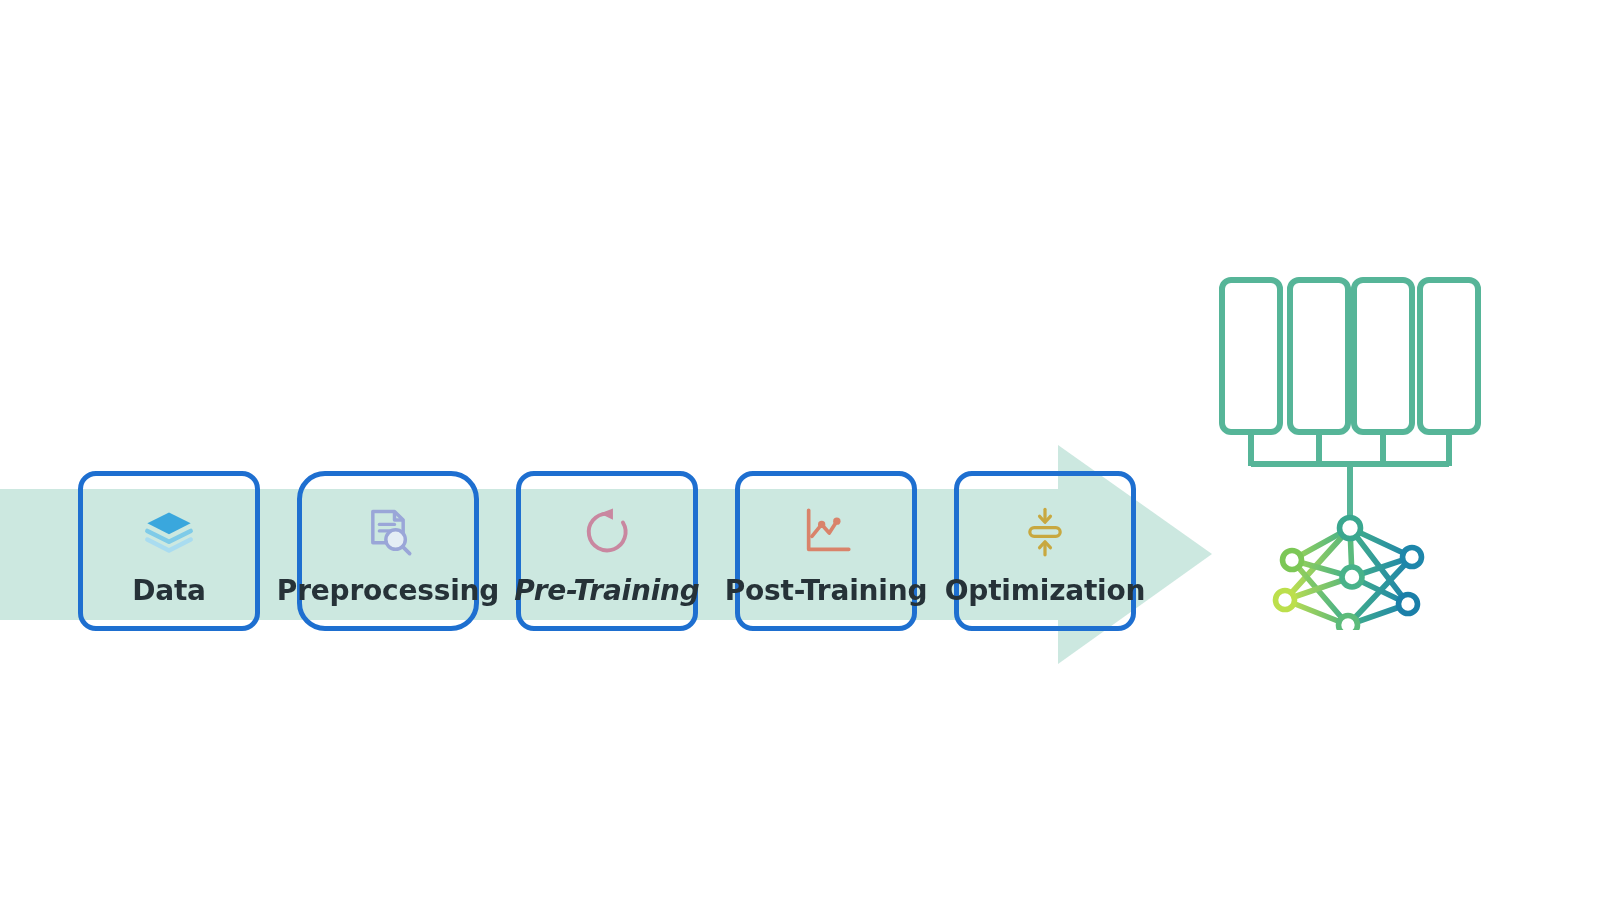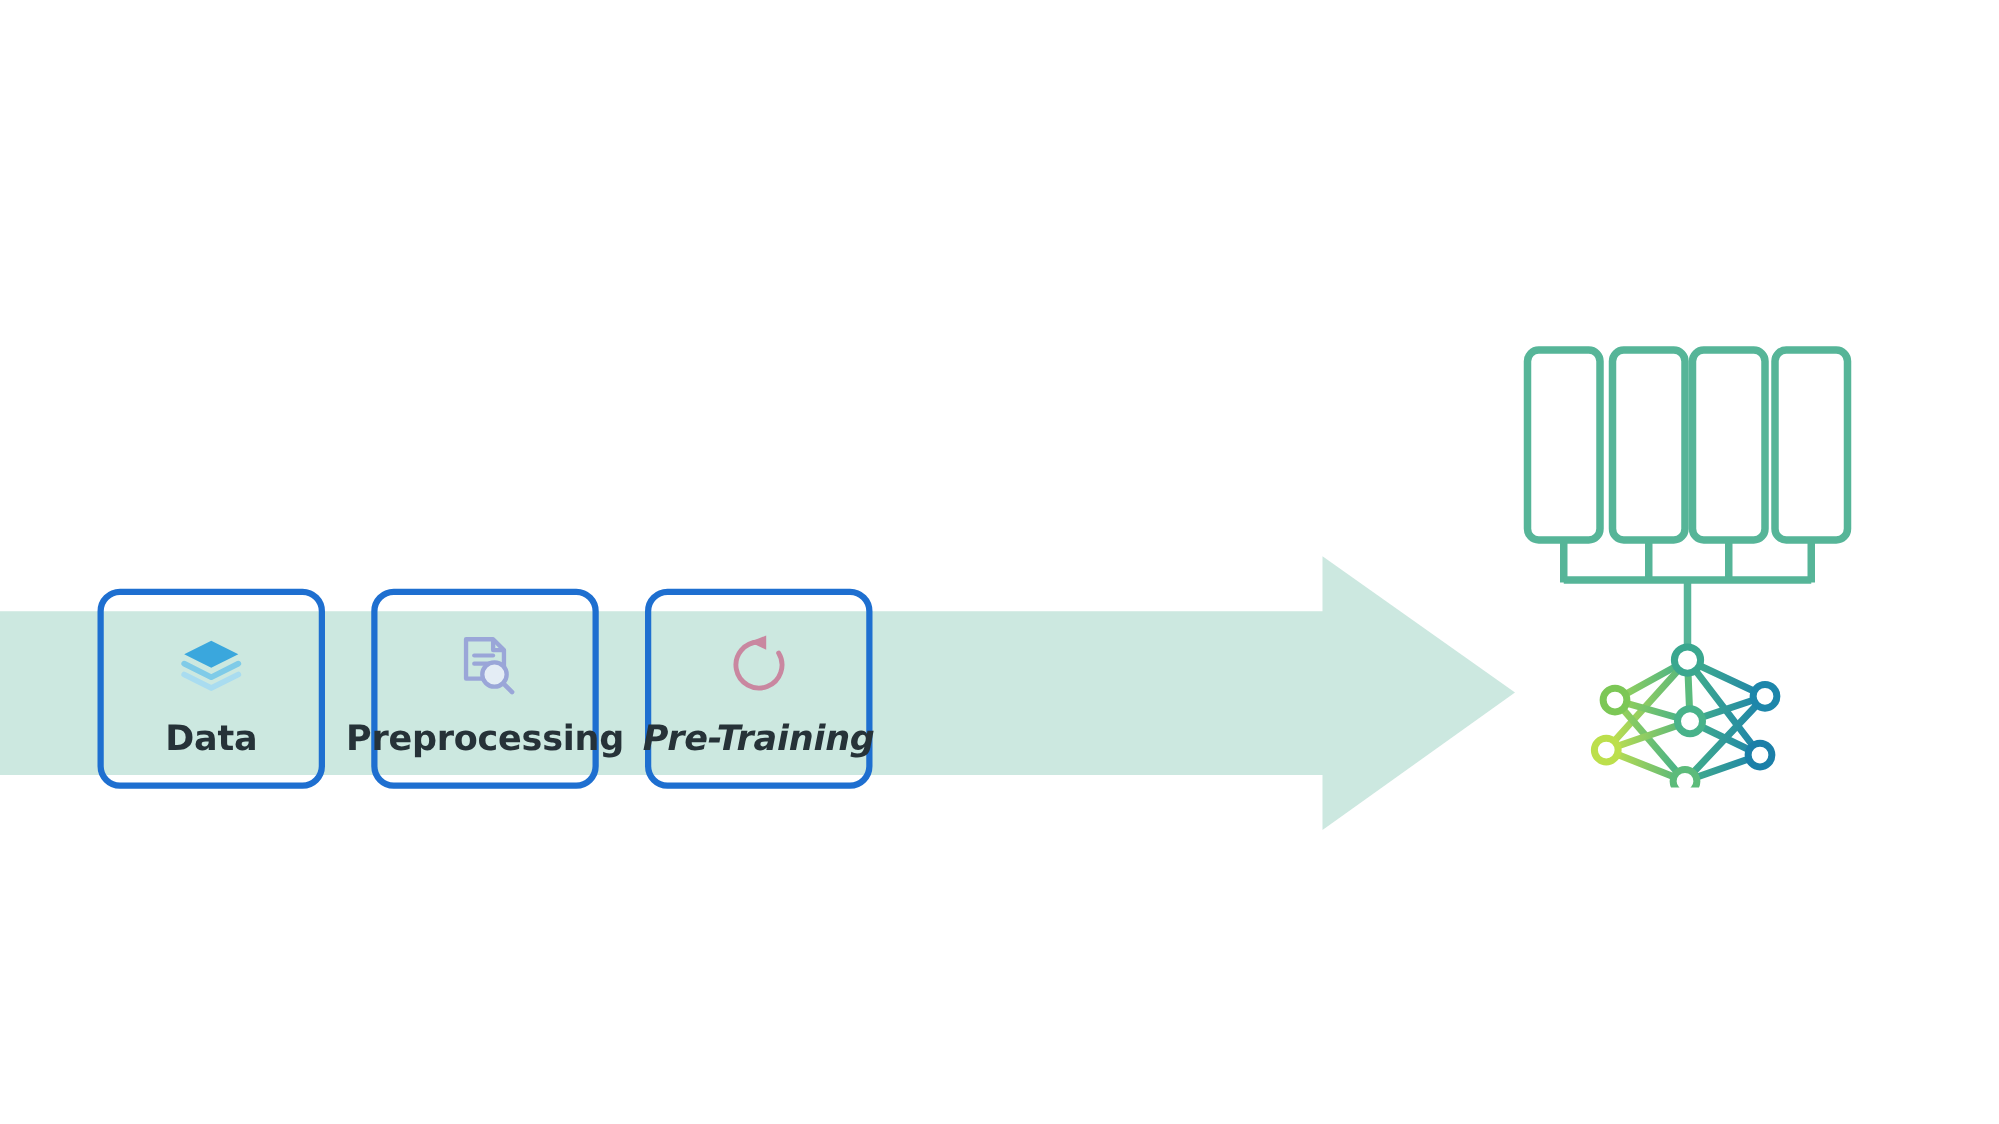--- a/index.html
+++ b/index.html
@@ -99,41 +99,61 @@
 
     <div class="stage-card" style="left:0px;">
       <svg class="stage-icon" viewBox="0 0 48 48">
         <polygon points="24,6 44,16 24,26 4,16" fill="#3aa7dd"></polygon>
         <path d="M4,23 L24,33 L44,23" fill="none" stroke="#7fcbe8" stroke-width="4.2" stroke-linecap="round" stroke-linejoin="round"></path>
         <path d="M4,31 L24,41 L44,31" fill="none" stroke="#a9dcf0" stroke-width="4.2" stroke-linecap="round" stroke-linejoin="round"></path>
       </svg>
       <div class="stage-label">Data</div>
     </div>
 
-    <div class="stage-card" style="left:219px;">
+    <div class="stage-card" style="left:219px;border-radius:28px;">
       <svg class="stage-icon" viewBox="0 0 48 48">
         <path d="M10,5 L30,5 L38,13 L38,34 L10,34 Z" fill="none" stroke="#9aa6d8" stroke-width="3.2" stroke-linejoin="round"></path>
         <path d="M30,5 L30,13 L38,13" fill="none" stroke="#9aa6d8" stroke-width="3.2" stroke-linejoin="round"></path>
         <line x1="16" y1="17" x2="30" y2="17" stroke="#9aa6d8" stroke-width="3" stroke-linecap="round"></line>
         <line x1="16" y1="23" x2="30" y2="23" stroke="#9aa6d8" stroke-width="3" stroke-linecap="round"></line>
         <circle cx="31" cy="31" r="9" fill="#e4edf5" stroke="#9aa6d8" stroke-width="3.2"></circle>
         <line x1="37.5" y1="37.5" x2="44" y2="44" stroke="#9aa6d8" stroke-width="3.4" stroke-linecap="round"></line>
       </svg>
       <div class="stage-label">Preprocessing</div>
     </div>
 
     <div class="stage-card" style="left:438px;font-style:italic;">
       <svg class="stage-icon" viewBox="0 0 48 48">
         <path d="M24,7 A17,17 0 1 0 38.7,15.2" fill="none" stroke="#c987a0" stroke-width="3.6" stroke-linecap="round"></path>
         <polygon points="17.5,7 29.5,2.2 29.5,12.8" fill="#c987a0"></polygon>
       </svg>
       <div class="stage-label">Pre-Training</div>
     </div>
 
-
+    <div class="stage-card" style="left:657px;">
+      <svg class="stage-icon" viewBox="0 0 48 48">
+        <path d="M8,4 L8,40 L45,40" fill="none" stroke="#d9836a" stroke-width="3.4" stroke-linecap="round" stroke-linejoin="round"></path>
+        <path d="M11,28 L20,17 L27,25 L34,14" fill="none" stroke="#d9836a" stroke-width="3.4" stroke-linecap="round" stroke-linejoin="round"></path>
+        <circle cx="20" cy="17" r="3.4" fill="#d9836a"></circle>
+        <circle cx="34" cy="14" r="3.4" fill="#d9836a"></circle>
+      </svg>
+      <div class="stage-label">Post-Training</div>
+    </div>
+
+    <div class="stage-card" style="left:876px;">
+      <svg class="stage-icon" viewBox="0 0 48 48">
+        <rect x="10" y="20" width="28" height="8" rx="4" fill="none" stroke="#c8a83f" stroke-width="3"></rect>
+        <line x1="24" y1="3" x2="24" y2="14" stroke="#c8a83f" stroke-width="3" stroke-linecap="round"></line>
+        <polyline points="19,9.5 24,15 29,9.5" fill="none" stroke="#c8a83f" stroke-width="3" stroke-linecap="round" stroke-linejoin="round"></polyline>
+        <line x1="24" y1="45" x2="24" y2="34" stroke="#c8a83f" stroke-width="3" stroke-linecap="round"></line>
+        <polyline points="19,38.5 24,33 29,38.5" fill="none" stroke="#c8a83f" stroke-width="3" stroke-linecap="round" stroke-linejoin="round"></polyline>
+        <line x1="7" y1="17.5" x2="41" y2="17.5" stroke="#c8a83f" stroke-width="2.6" stroke-linecap="round" opacity="0"></line>
+      </svg>
+      <div class="stage-label">Optimization</div>
+    </div>
 
   </div>
 
   <div class="compute">
     <svg width="310" height="360" viewBox="0 0 310 360">
       <defs>
         <linearGradient id="nnGrad" x1="0" y1="1" x2="1" y2="0">
           <stop offset="0%" stop-color="#c2e14a"></stop>
           <stop offset="35%" stop-color="#7ec85a"></stop>
           <stop offset="65%" stop-color="#3faf8b"></stop>

